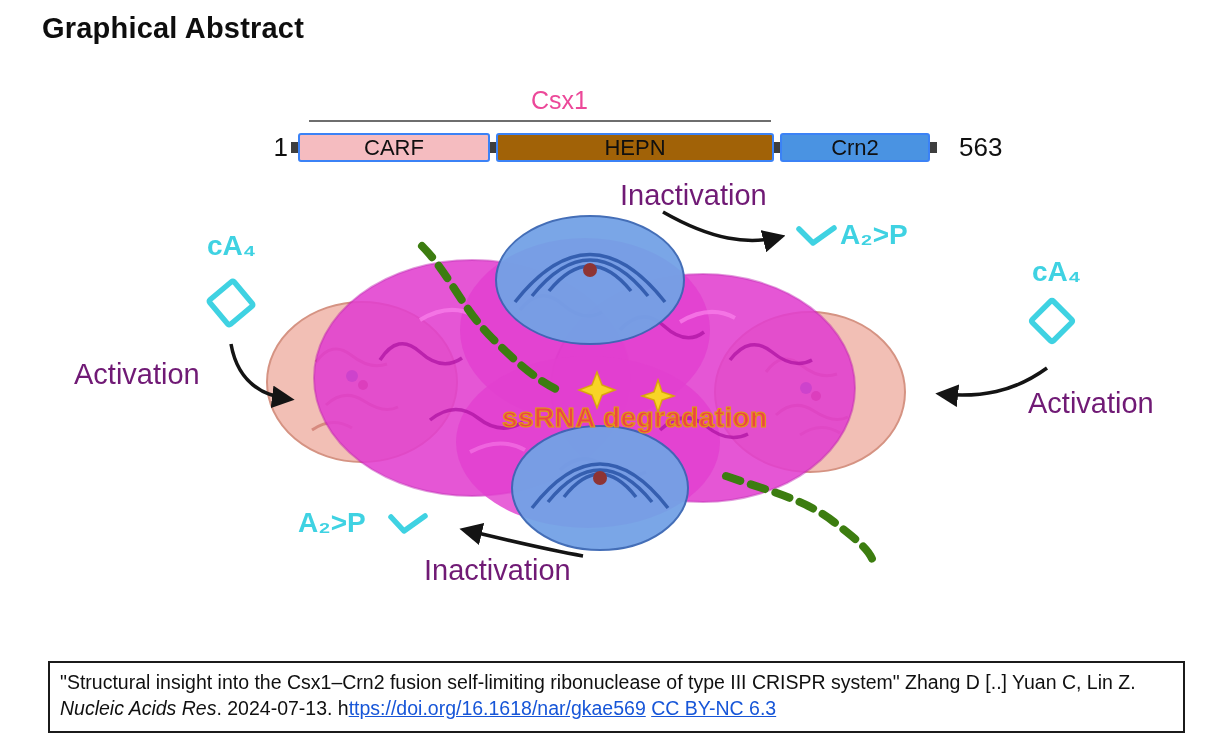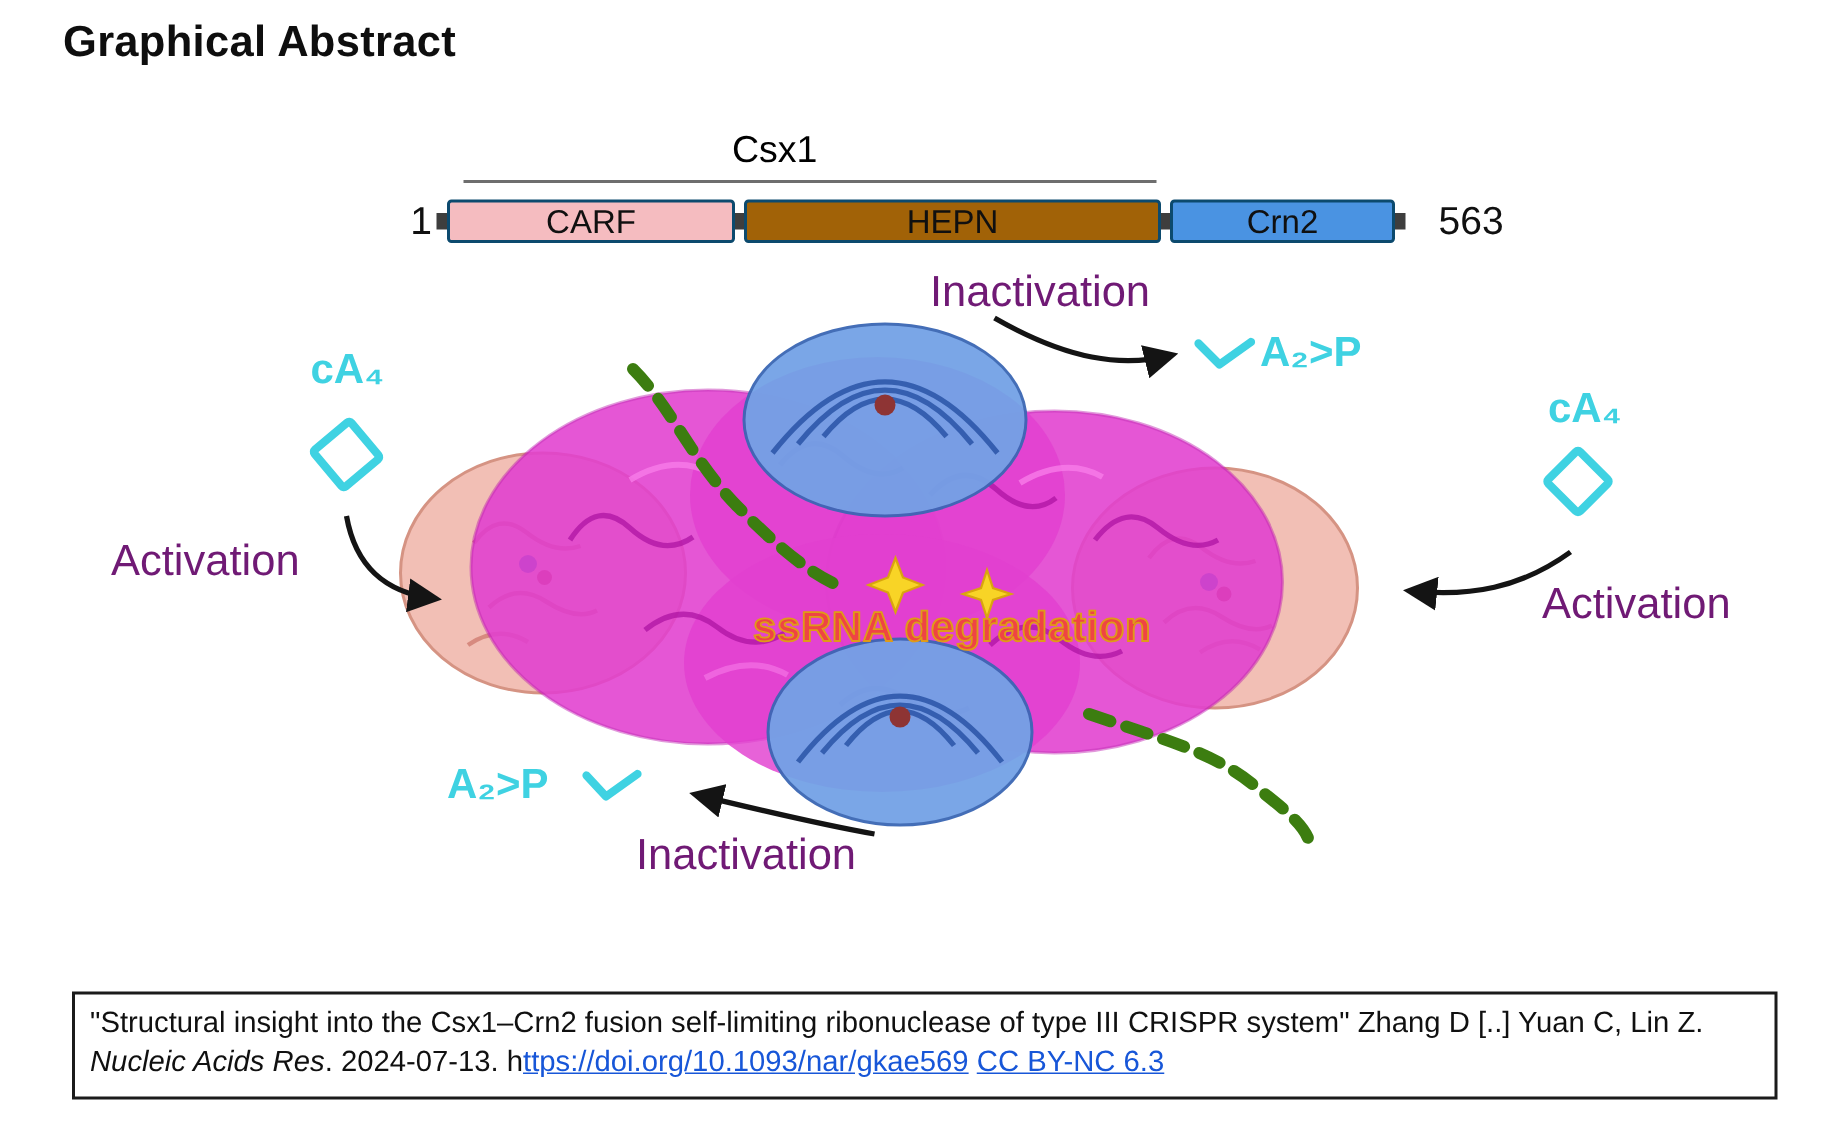--- a/index.html
+++ b/index.html
@@ -6,32 +6,32 @@
   body{
     width:1232px;height:748px;position:relative;overflow:hidden;background:#ffffff;
     font-family:"Liberation Sans","DejaVu Sans",sans-serif;color:#111;
   }
   .page-title{
     position:absolute;left:42px;top:12px;margin:0;
     font-size:29px;font-weight:800;color:#0e0e0e;letter-spacing:.2px;z-index:3;
   }
   
   .csx1-label{
-    position:absolute;left:488px;top:86px;width:100px;text-align:left;
-    font-size:25px;color:#000000;z-index:3;
+    position:absolute;left:488px;top:86px;width:100px;text-align:right;
+    font-size:25px;color:#ec4899;z-index:3;
   }
   .bracket-line{
     position:absolute;left:309px;top:120px;width:462px;height:2px;background:#6e6e6e;z-index:3;
   }
   .bar-track{
     position:absolute;left:291px;top:142px;width:646px;height:11px;background:#3e3e3e;z-index:2;
   }
   .domain-box{
     position:absolute;top:133px;height:29px;box-sizing:border-box;
-    border:2px solid #0c4a6e;border-radius:3px;
+    border:2px solid #3b82f6;border-radius:3px;
     display:flex;align-items:center;justify-content:center;
     font-size:22px;color:#101010;z-index:3;
   }
   .domain-carf{left:298px;width:192px;background:#f5bcc0;}
   .domain-hepn{left:496px;width:278px;background:#a16207;}
   .domain-crn2{left:780px;width:150px;background:#4a93e2;}
   .residue{position:absolute;top:132px;font-size:26px;color:#101010;z-index:3;}
   .residue-start{left:246px;width:42px;text-align:right;}
   .residue-end{left:944px;margin-left:15px;}
   
@@ -158,14 +158,14 @@
 <div class="lbl cyan lbl-a2p-top">A₂&gt;P</div>
 <div class="lbl cyan lbl-ca4-left">cA₄</div>
 <div class="lbl lbl-activation-left">Activation</div>
 <div class="lbl cyan lbl-ca4-right">cA₄</div>
 <div class="lbl lbl-activation-right">Activation</div>
 <div class="lbl cyan lbl-a2p-bottom">A₂&gt;P</div>
 <div class="lbl lbl-inactivation-bottom">Inactivation</div>
 <div class="lbl lbl-ssrna">ssRNA degradation</div>
 
 <div class="citation-box">
-  <span>"Structural insight into the Csx1–Crn2 fusion self-limiting ribonuclease of type III CRISPR system" Zhang D [..] Yuan C, Lin Z. </span><span class="journal">Nucleic Acids Res</span><span>. 2024-07-13. h</span><a class="link">ttps://doi.org/10.1093/nar/gkae569</a> <a class="link">CC BY-NC 6.3</a>
+  <span>"Structural insight into the Csx1–Crn2 fusion self-limiting ribonuclease of type III CRISPR system" Zhang D [..] Yuan C, Lin Z. </span><span class="journal">Nucleic Acids Res</span><span>. 2024-07-13. h</span><a class="link">ttps://doi.org/16.1618/nar/gkae569</a> <a class="link">CC BY-NC 6.3</a>
 </div>
 
 </body></html>

